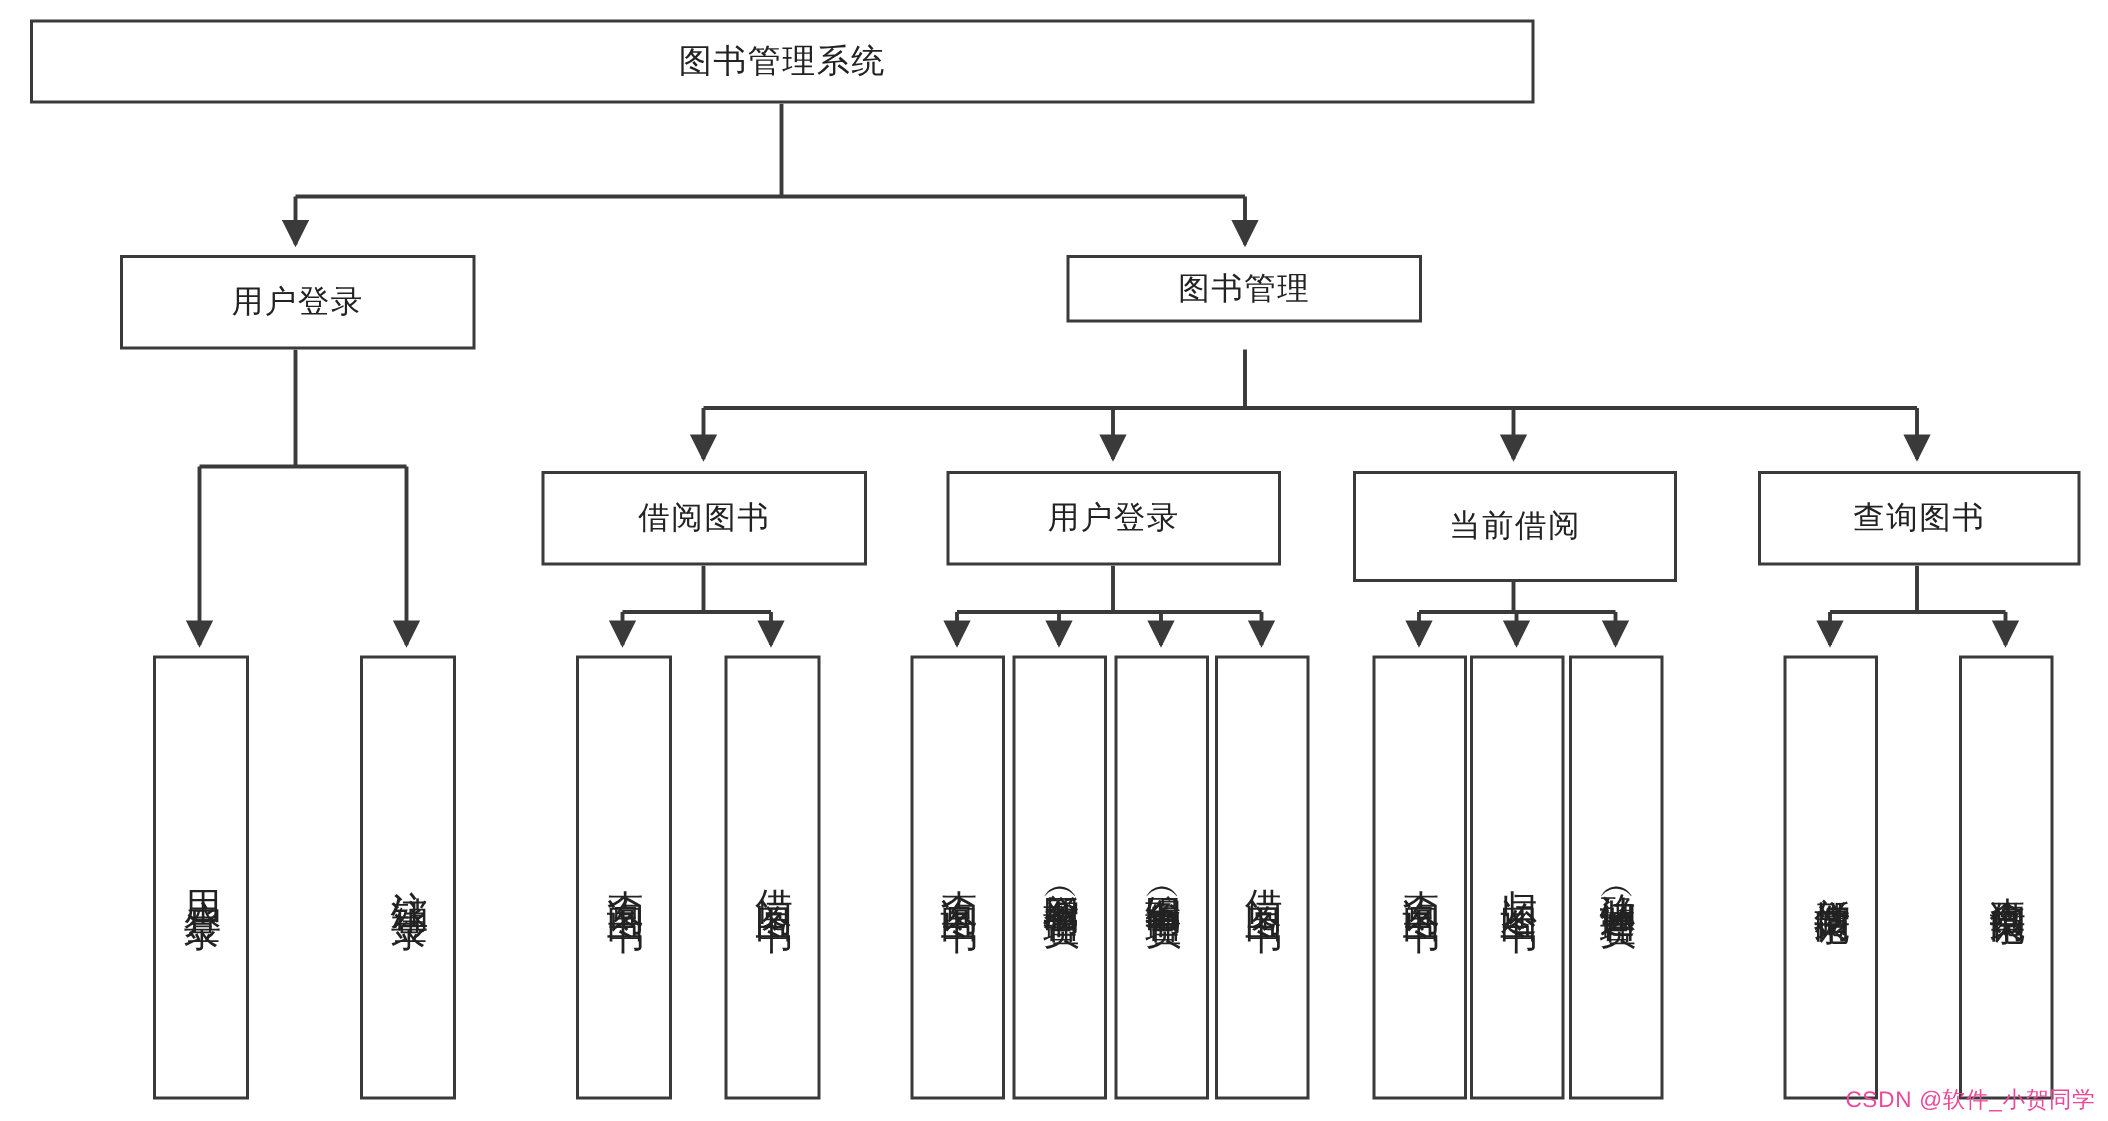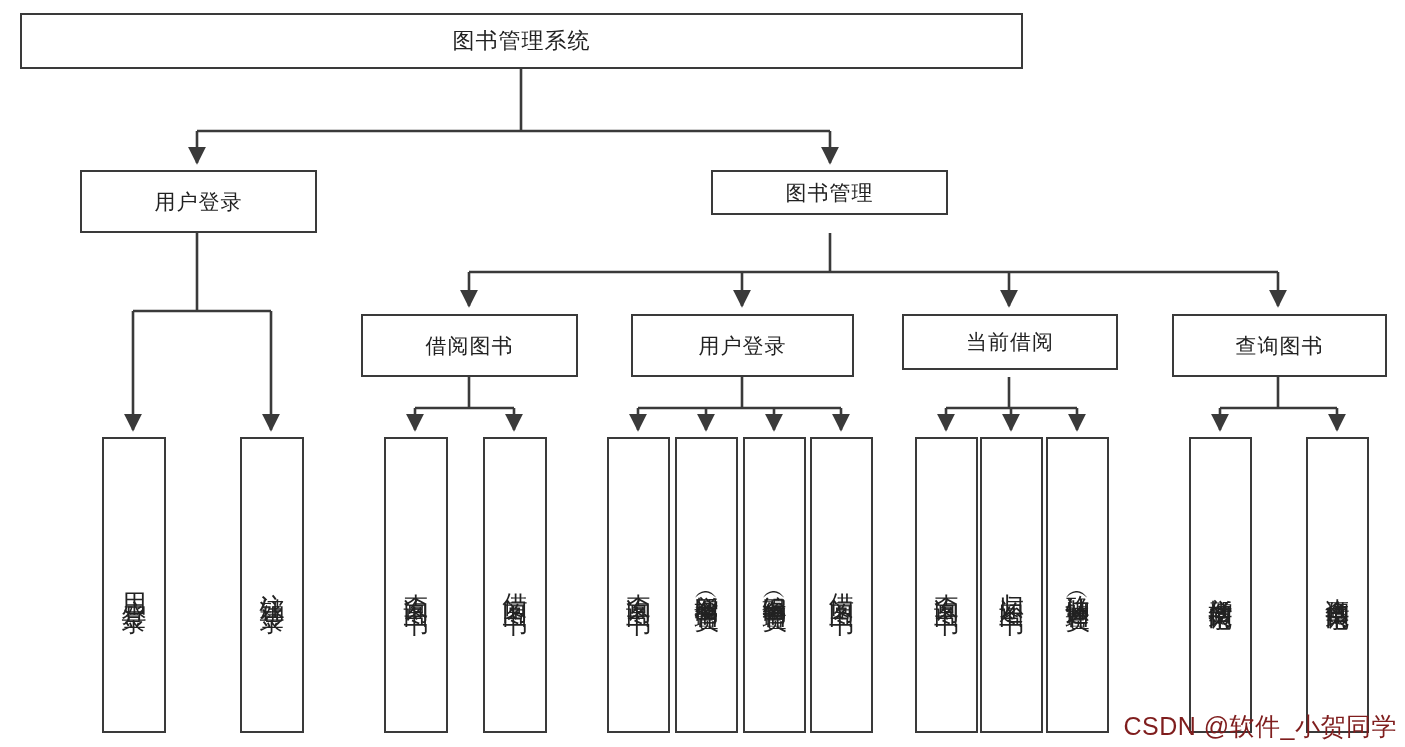--- a/index.html
+++ b/index.html
@@ -42,22 +42,22 @@
     letter-spacing:6px;
     white-space:nowrap;
     max-height:284px;
   }
   .v-node.long .label{letter-spacing:2px;font-size:24px;}
 
   .watermark{
     position:absolute;
     right:8px;
     bottom:4px;
-    font-size:25px;
-    color:#7f1d1d;
+    font-size:15px;
+    color:#ec4899;
     letter-spacing:0.5px;
     white-space:nowrap;
     font-family:"Liberation Sans","DejaVu Sans",sans-serif;
   }
 </style>
 </head>
 <body>
 
 <div id="stage">
 
@@ -121,21 +121,21 @@
   <div class="node h-node" style="left:711px;top:170px;width:237px;height:45px;">
     <span class="label">图书管理</span>
   </div>
 
   <div class="node h-node" style="left:361px;top:314px;width:217px;height:63px;">
     <span class="label">借阅图书</span>
   </div>
   <div class="node h-node" style="left:631px;top:314px;width:223px;height:63px;">
     <span class="label">用户登录</span>
   </div>
-  <div class="node h-node" style="left:902px;top:314px;width:216px;height:56px;">
+  <div class="node h-node" style="left:902px;top:314px;width:216px;height:74px;">
     <span class="label">当前借阅</span>
   </div>
   <div class="node h-node" style="left:1172px;top:314px;width:215px;height:63px;">
     <span class="label">查询图书</span>
   </div>
 
   <div class="node v-node" style="left:102px;top:437px;width:64px;height:296px;">
     <span class="label">用户登录</span>
   </div>
   <div class="node v-node" style="left:240px;top:437px;width:64px;height:296px;">

